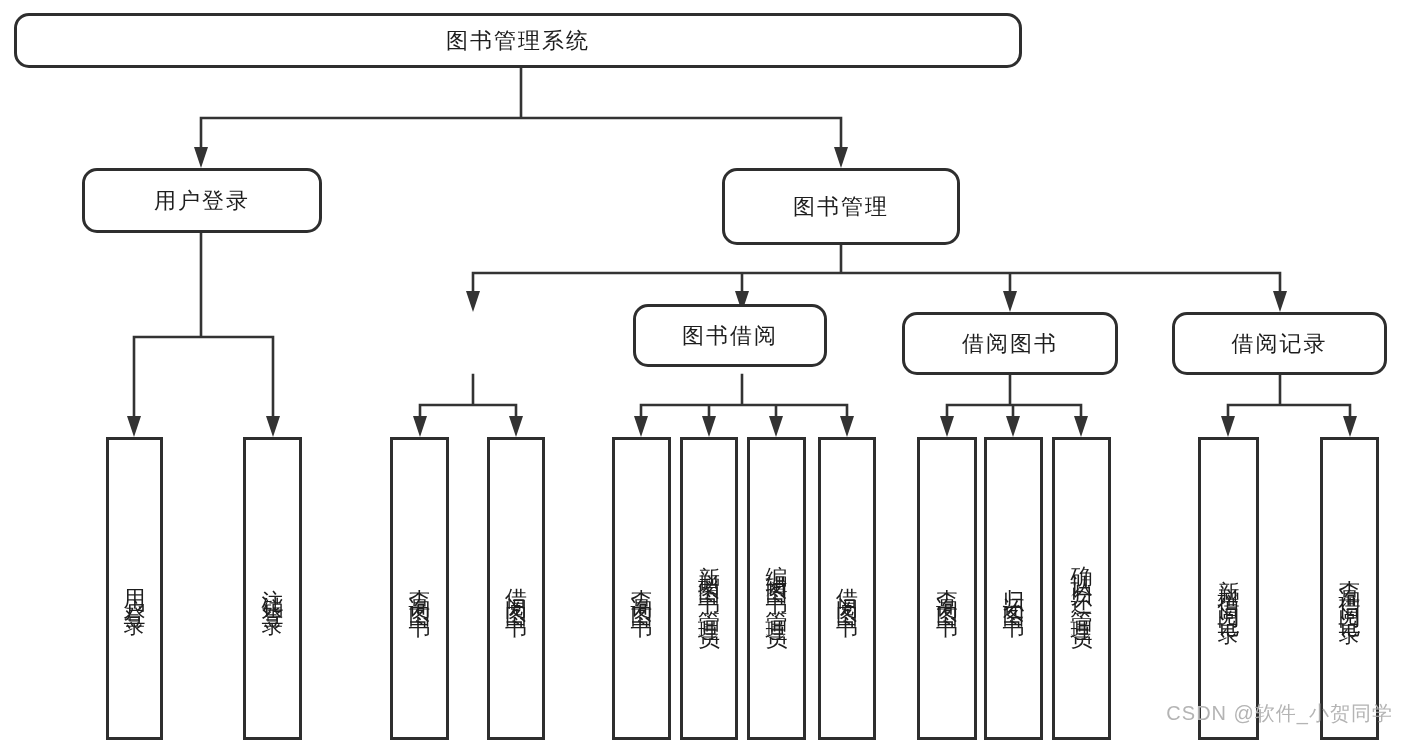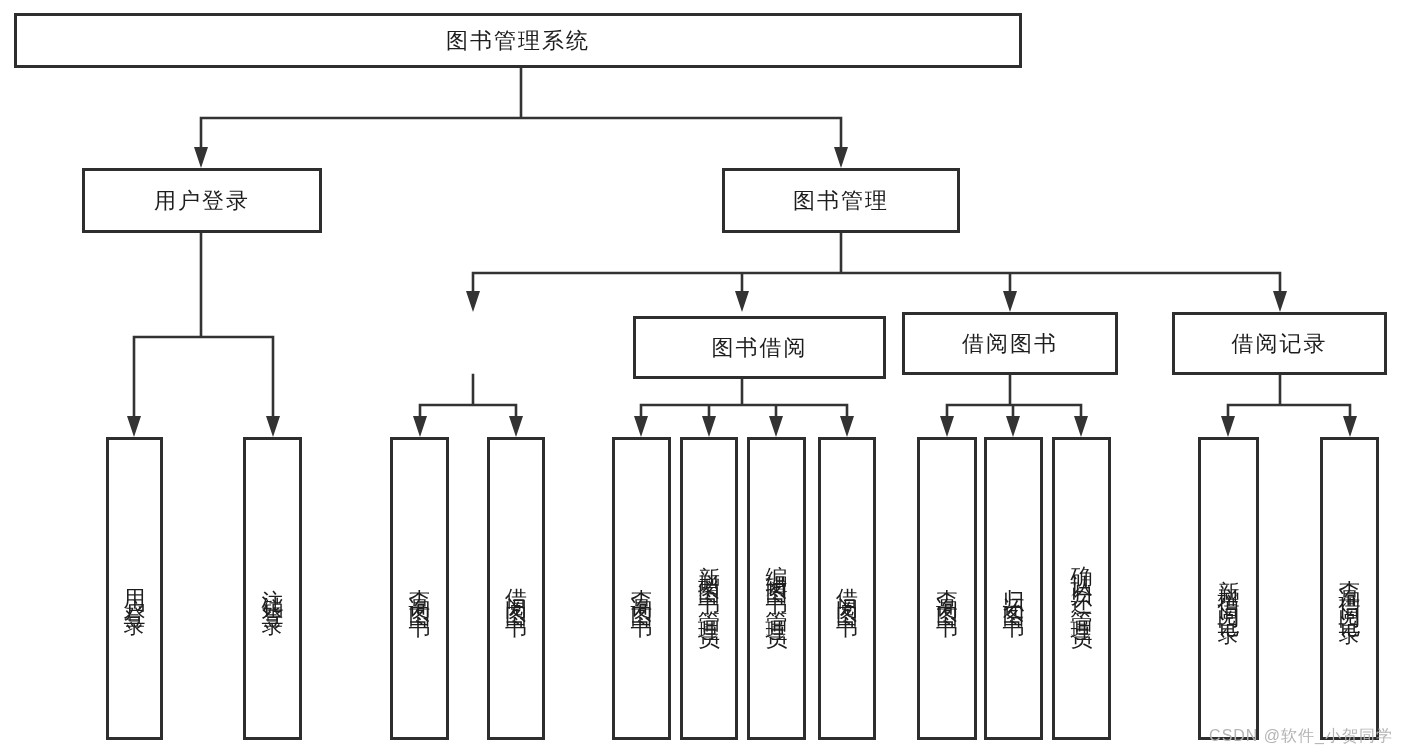--- a/index.html
+++ b/index.html
@@ -28,35 +28,36 @@
     display: flex;
     align-items: center;
     justify-content: center;
     z-index: 2;
     color: var(--text);
   }
   .h-box {
     font-size: 22px;
     letter-spacing: 2px;
     white-space: nowrap;
+    border-radius: 15px;
   }
   .v-box {
     writing-mode: vertical-rl;
     text-orientation: mixed;
     font-size: 22px;
     letter-spacing: 9px;
     line-height: 1;
     white-space: nowrap;
   }
   #watermark {
     position: absolute;
     right: 12px;
-    bottom: 0;
+    bottom: 20px;
     z-index: 3;
-    font-size: 16px;
+    font-size: 20px;
     letter-spacing: 1px;
     color: var(--watermark);
     white-space: nowrap;
   }
 </style>
 </head>
 <body>
 
 <div id="canvas">
 
@@ -99,23 +100,23 @@
              M940 416 L954 416 L947 437 Z
              M1006 416 L1020 416 L1013 437 Z
              M1074 416 L1088 416 L1081 437 Z
              M1221 416 L1235 416 L1228 437 Z
              M1343 416 L1357 416 L1350 437 Z"></path>
   </svg>
 
   <div class="box h-box" style="left:14px;top:13px;width:1008px;height:55px">图书管理系统</div>
 
   <div class="box h-box" style="left:82px;top:168px;width:240px;height:65px">用户登录</div>
-  <div class="box h-box" style="left:722px;top:168px;width:238px;height:65px">图书管理</div>
+  <div class="box h-box" style="left:722px;top:168px;width:238px;height:77px">图书管理</div>
 
-  <div class="box h-box" style="left:633px;top:316px;width:253px;height:63px">图书借阅</div>
+  <div class="box h-box" style="left:633px;top:304px;width:194px;height:63px">图书借阅</div>
   <div class="box h-box" style="left:902px;top:312px;width:216px;height:63px">借阅图书</div>
   <div class="box h-box" style="left:1172px;top:312px;width:215px;height:63px">借阅记录</div>
 
   <div class="box v-box" style="left:106px;top:437px;width:57px;height:303px">用户登录</div>
   <div class="box v-box" style="left:243px;top:437px;width:59px;height:303px">注销登录</div>
 
   <div class="box v-box" style="left:390px;top:437px;width:59px;height:303px">查询图书</div>
   <div class="box v-box" style="left:487px;top:437px;width:58px;height:303px">借阅图书</div>
 
   <div class="box v-box" style="left:612px;top:437px;width:59px;height:303px">查询图书</div>

